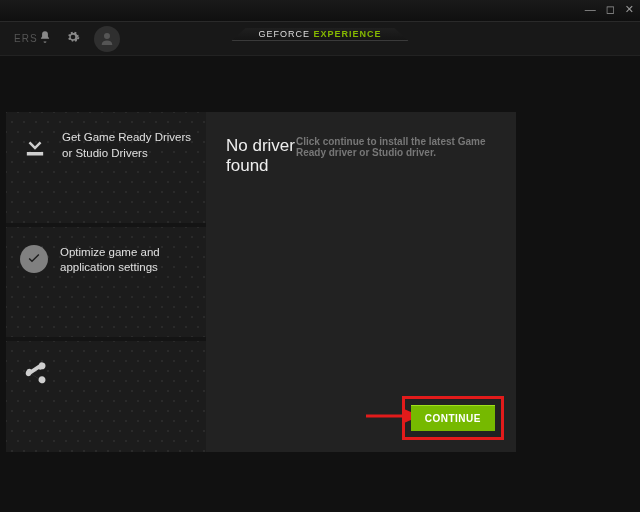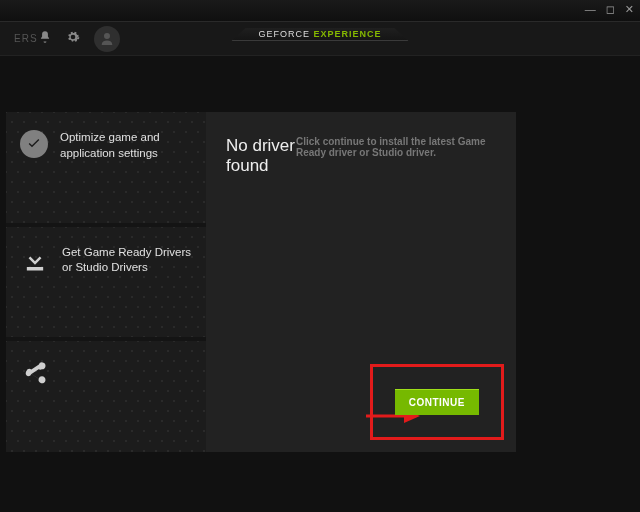--- a/index.html
+++ b/index.html
@@ -115,21 +115,21 @@
   }
   .main p {
     font-size: 10px;
     color: #777;
     font-weight: bold;
   }
   .continue-wrap {
     position: absolute;
     right: 12px; bottom: 12px;
     border: 3px solid #e21b1b;
-    padding: 22px;
+    padding: 6px;
   }
   .continue-btn {
     background: #76b900;
     color: #fff;
     border: none;
     padding: 7px 14px;
     font-size: 10px;
     font-weight: 700;
     letter-spacing: 0.5px;
     cursor: pointer;
@@ -175,40 +175,40 @@
           <path d="M12 12a4 4 0 1 0-4-4 4 4 0 0 0 4 4zm0 2c-4 0-7 2-7 5v1h14v-1c0-3-3-5-7-5z"></path>
         </svg>
     </span>
   </div>
 </div>
 
 <div class="content">
   <div class="side">
 
     <div class="card">
+      <div class="card-icon">
+        <svg viewBox="0 0 24 24">
+            <path d="M12 3v10l4-4 1.5 1.5L12 16 6.5 10.5 8 9l4 4V3h0zM5 18h14v3H5z"></path>
+          </svg>
+      </div>
+      <div class="card-text">Get Game Ready Drivers or Studio Drivers</div>
+    </div>
+
+    <div class="card">
       <div class="card-icon circle">
         <svg viewBox="0 0 24 24">
             <path d="M20 6L9 17l-5-5 1.5-1.5L9 14l9.5-9.5z"></path>
           </svg>
       </div>
       <div class="card-text">Optimize game and application settings</div>
     </div>
 
     <div class="card">
       <div class="card-icon">
         <svg viewBox="0 0 24 24">
-            <path d="M12 3v10l4-4 1.5 1.5L12 16 6.5 10.5 8 9l4 4V3h0zM5 18h14v3H5z"></path>
-          </svg>
-      </div>
-      <div class="card-text">Get Game Ready Drivers or Studio Drivers</div>
-    </div>
-
-    <div class="card">
-      <div class="card-icon">
-        <svg viewBox="0 0 24 24">
             <path d="M18 8a3 3 0 1 0-2.83-4H15L8.9 8.05A3 3 0 1 0 6 14a3 3 0 0 0 2.9-2.05L15 16h.17A3 3 0 1 0 18 14a3 3 0 0 0-2.9 2.05L9 12l6.1-4.05A3 3 0 0 0 18 8z"></path>
           </svg>
       </div>
     </div>
 
   </div>
 
   <div class="main">
     <h2>No driver found</h2>
     <p>Click continue to install the latest Game Ready driver or Studio driver.</p>

